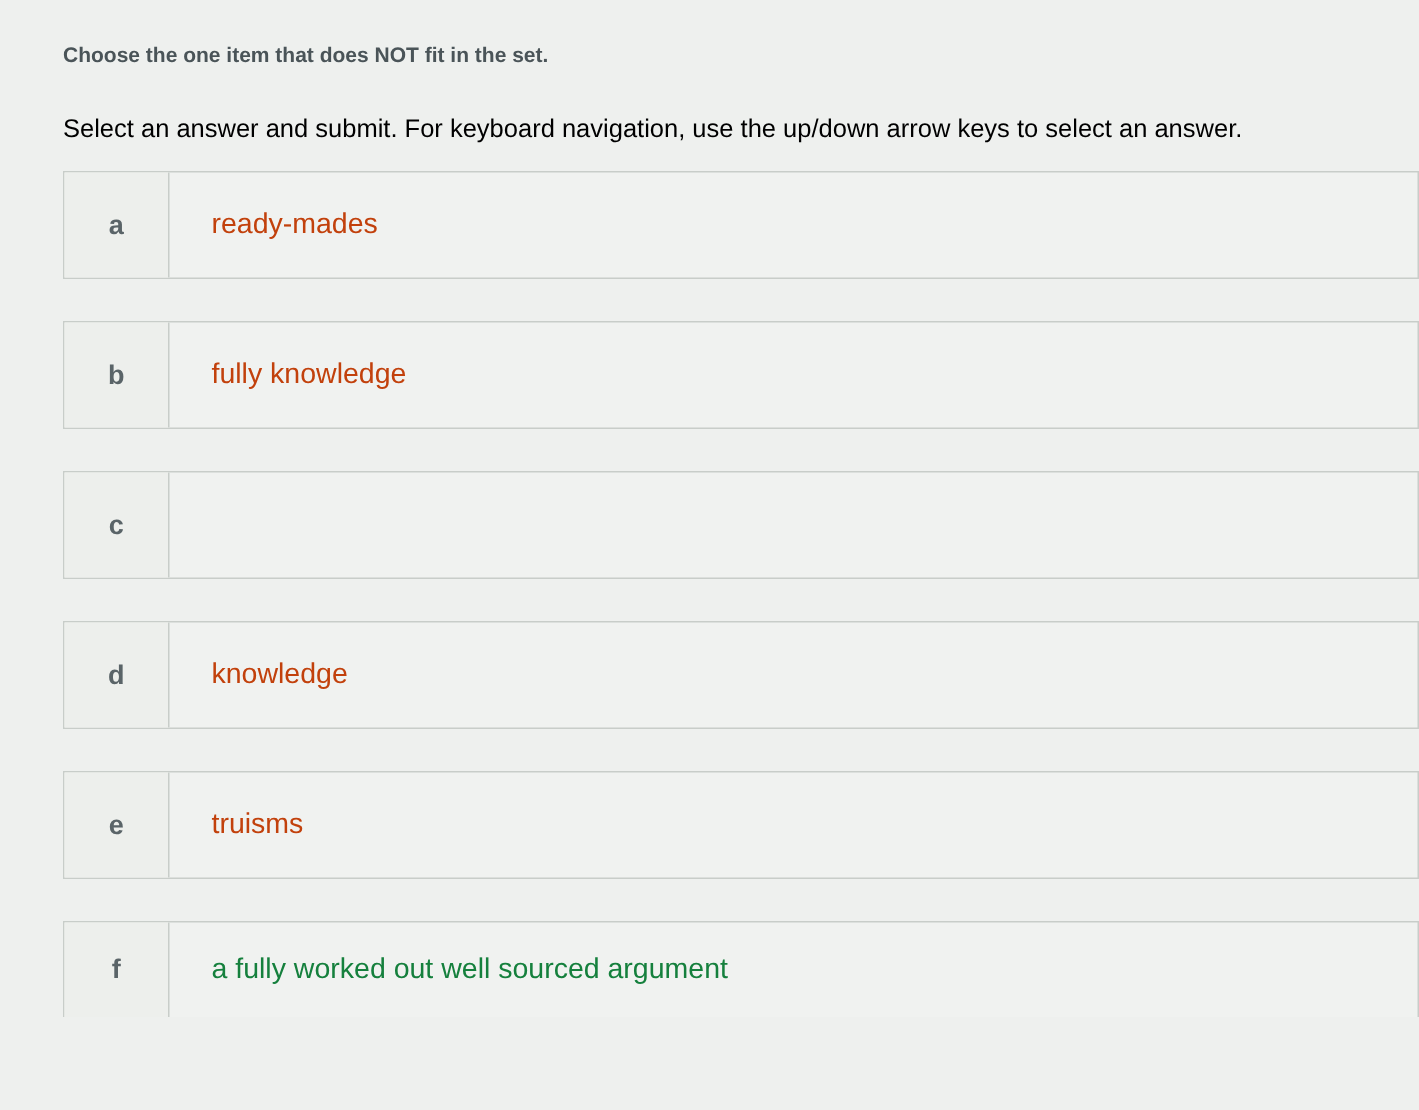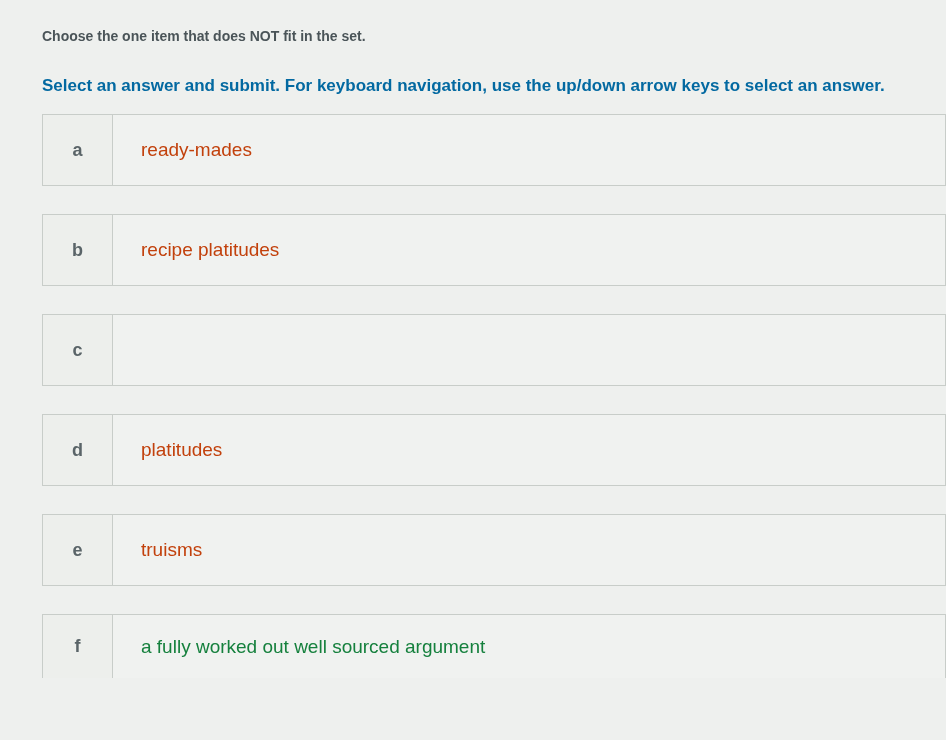--- a/index.html
+++ b/index.html
@@ -17,22 +17,22 @@
       overflow: hidden;
     }
     .question-text {
       font-size: 14px;
       font-weight: 600;
       color: #4a5458;
       margin-bottom: 32px;
     }
     .instruction-text {
       font-size: 17px;
-      font-weight: 700;
-      color: #0369a1;
+      font-weight: 400;
+      color: #000000;
       margin-bottom: 18px;
     }
     .options-container {
       display: flex;
       flex-direction: column;
       gap: 28px;
     }
     .option-row {
       display: flex;
       align-items: stretch;
@@ -77,30 +77,30 @@
 
 <div class="options-container">
 
   <div class="option-row">
     <div class="option-letter">a</div>
     <div class="option-text">ready-mades</div>
   </div>
 
   <div class="option-row">
     <div class="option-letter">b</div>
-    <div class="option-text">recipe platitudes</div>
+    <div class="option-text">fully knowledge</div>
   </div>
 
   <div class="option-row">
     <div class="option-letter">c</div>
   </div>
 
   <div class="option-row">
     <div class="option-letter">d</div>
-    <div class="option-text">platitudes</div>
+    <div class="option-text">knowledge</div>
   </div>
 
   <div class="option-row">
     <div class="option-letter">e</div>
     <div class="option-text">truisms</div>
   </div>
 
   <div class="option-row last">
     <div class="option-letter">f</div>
     <div class="option-text">a fully worked out well sourced argument</div>

